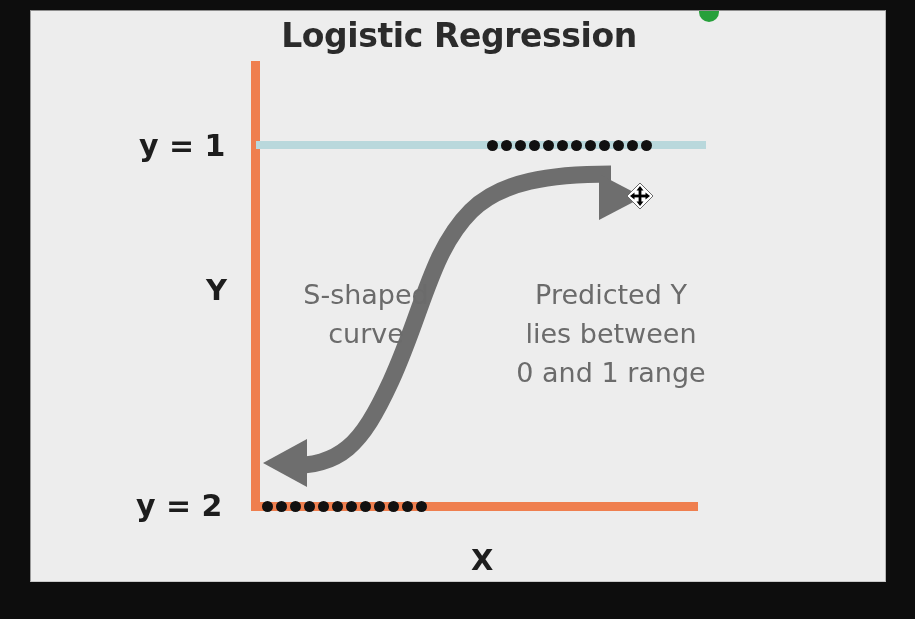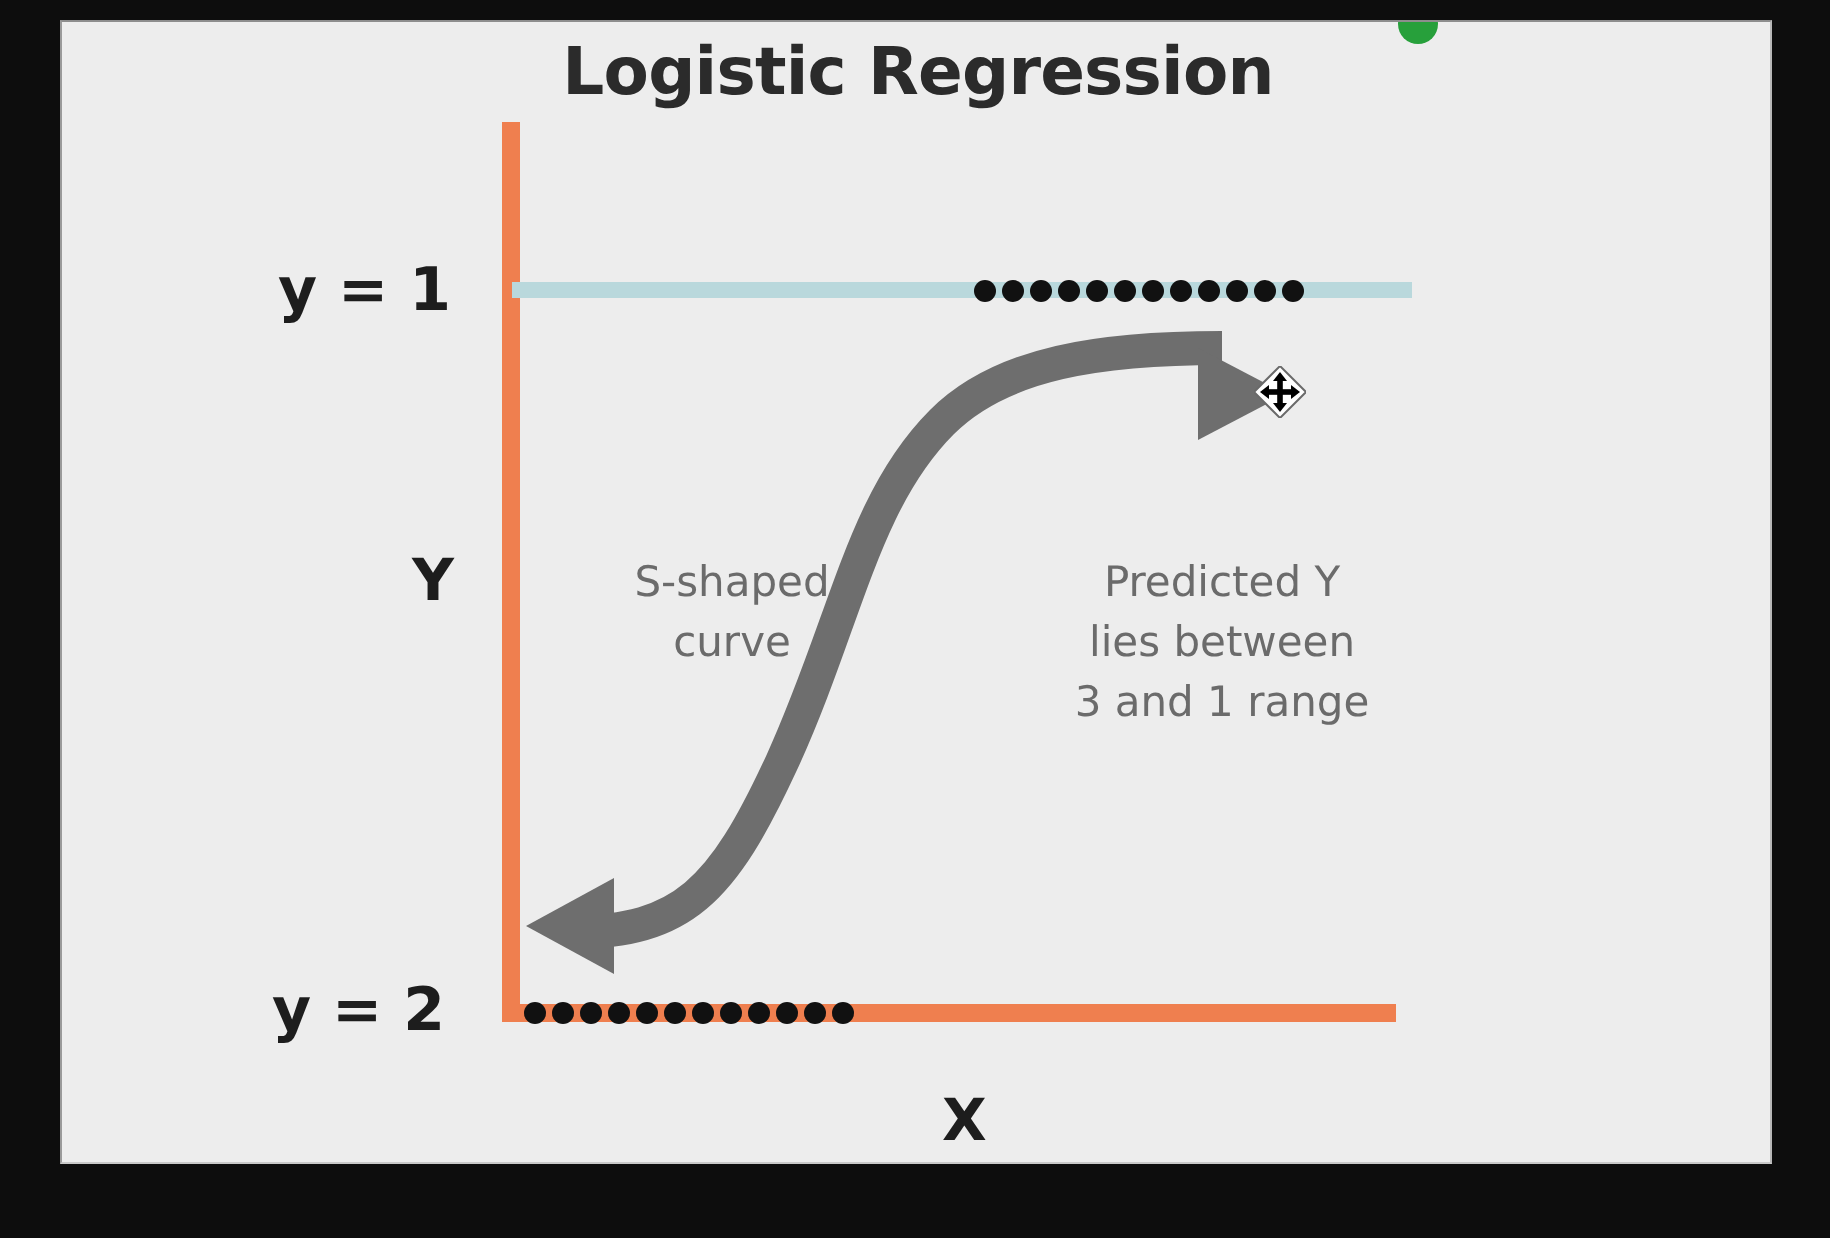--- a/index.html
+++ b/index.html
@@ -132,21 +132,21 @@
   }
   #dots-bottom {
     left: 231px;
     top: 489px;
     height: 12px;
   }
   
   .annotation {
     position: absolute;
     font-family: "DejaVu Sans", sans-serif;
-    font-size: 21px;
+    font-size: 27px;
     color: #6b6b6b;
     text-align: center;
     line-height: 1.44;
     white-space: pre-line;
   }
   #ann-s-curve {
     left: 250px;
     top: 265px;
     width: 170px;
   }
@@ -231,21 +231,21 @@
       </g>
       <g>
         <path d="M 612 186 L 568 163 L 568 209 Z" fill="#6e6e6e"></path>
       </g>
     </svg>
 
     <div class="annotation" id="ann-s-curve">S-shaped
 curve</div>
     <div class="annotation" id="ann-range">Predicted Y
 lies between
-3 and 1 range</div>
+0 and 1 range</div>
 
   </div>
 
   <svg id="cursor" viewBox="0 0 26 26">
     <polygon points="13,0 26,13 13,26 0,13" fill="#ffffff" stroke="#6a6a6a" stroke-width="1"></polygon>
     <g fill="#000000">
       <polygon points="13,3 16.5,7.5 9.5,7.5"></polygon>
       <polygon points="13,23 16.5,18.5 9.5,18.5"></polygon>
       <polygon points="3,13 7.5,9.5 7.5,16.5"></polygon>
       <polygon points="23,13 18.5,9.5 18.5,16.5"></polygon>

